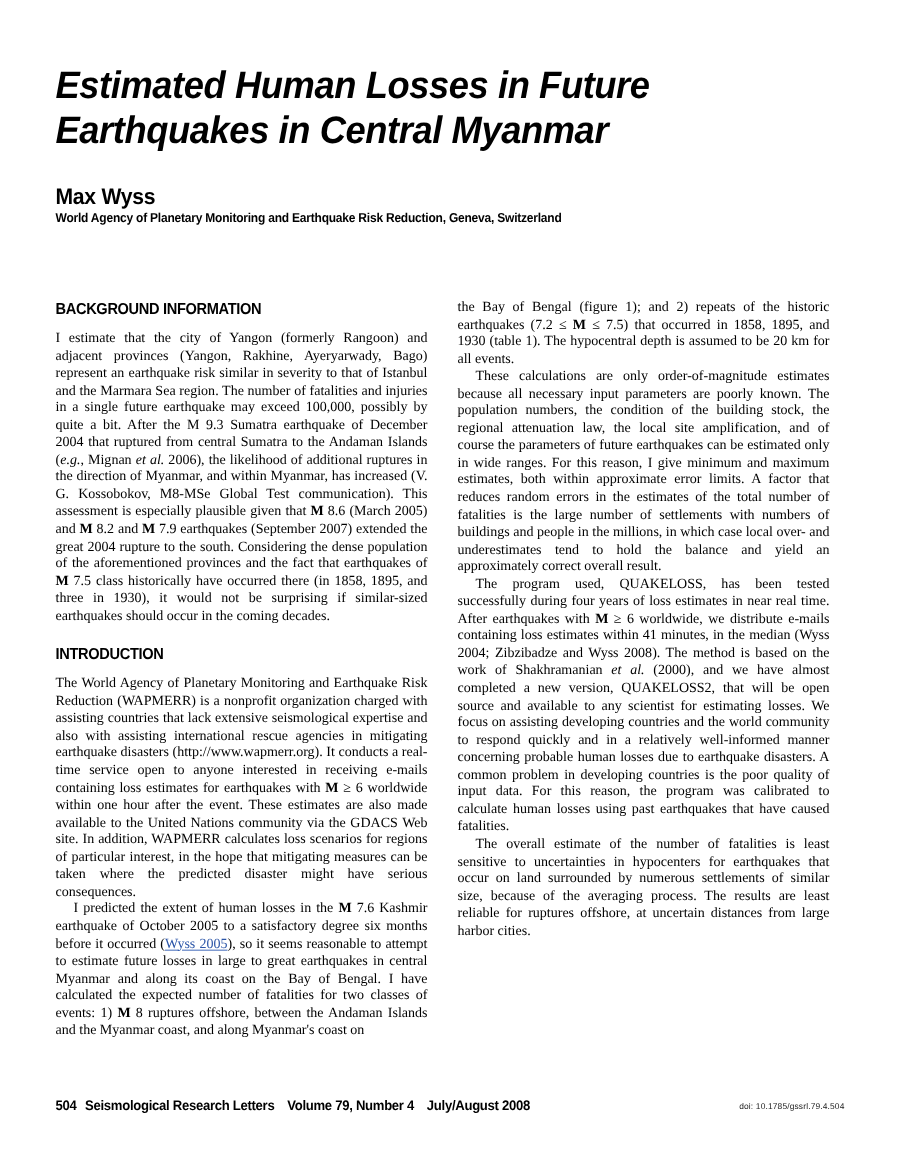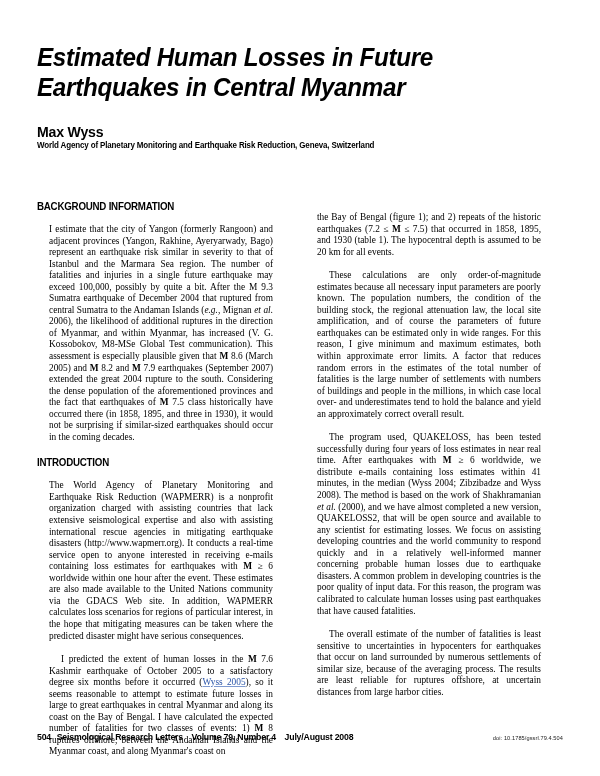--- a/index.html
+++ b/index.html
@@ -90,21 +90,21 @@
     line-height: 12px;
     letter-spacing: -0.25px;
     margin: 0 0 9px 0;
     transform: scaleX(0.92);
     transform-origin: left top;
     white-space: nowrap;
   }
   .section-head.spaced { margin-top: 13px; }
 
   p.body-par {
-    margin: 12px;
+    margin: 0;
     text-indent: 12px;
   }
   p.body-par.noindent { text-indent: 0; }
 
   .link {
     color: #2b55a8;
     text-decoration: underline;
     text-decoration-color: #7f9ad0;
   }
 

